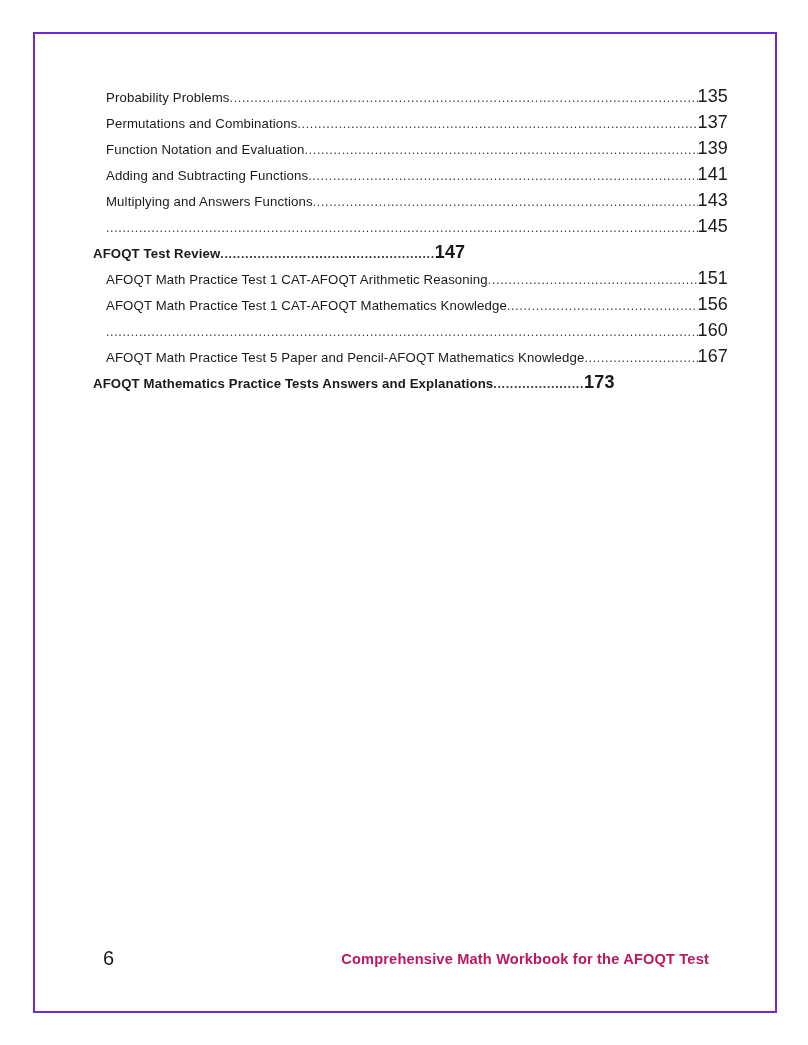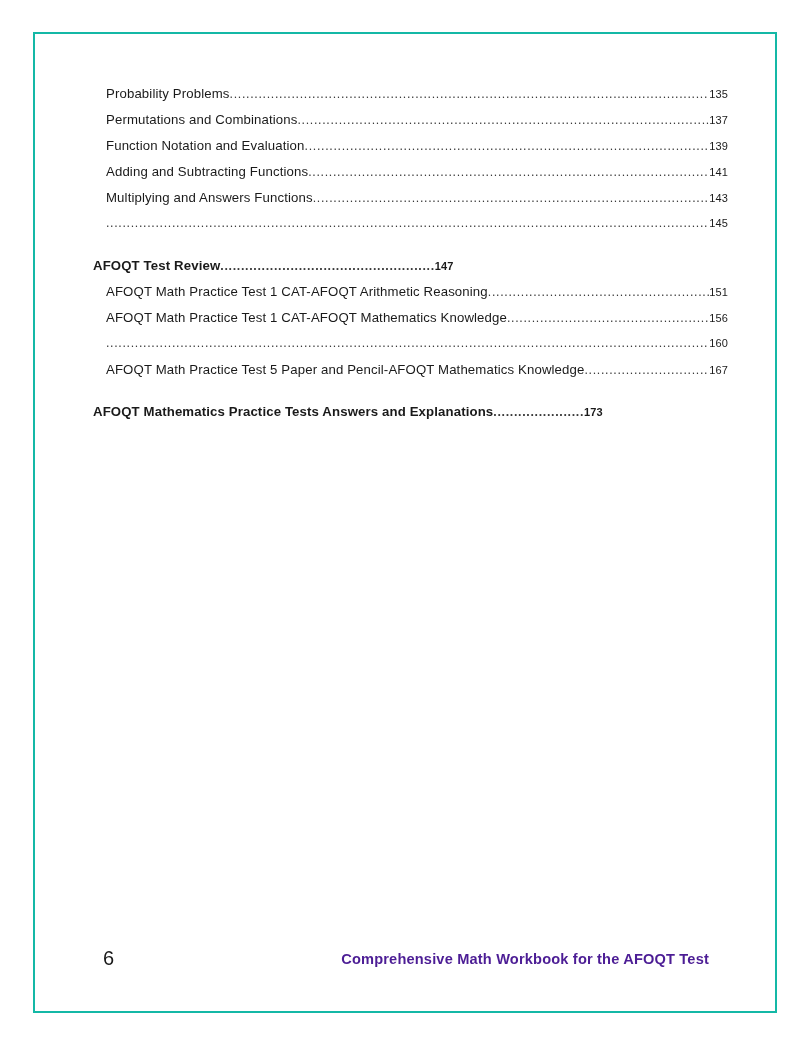--- a/index.html
+++ b/index.html
@@ -17,21 +17,21 @@
   }
 
   
   #page-sheet {
     position: absolute;
     left: 33px;
     top: 32px;
     width: 744px;
     height: 981px;
     box-sizing: border-box;
-    border: 2px solid #14b8a6;
+    border: 2px solid #6d28d9;
     background: #ffffff;
     overflow: hidden;
   }
 
   
   #toc-list {
     position: absolute;
     left: 58px;      
     top: 52px;       
     width: 622px;    
@@ -81,28 +81,27 @@
   .toc-entry.short .toc-dots {
     flex: 0 0 auto;
   }
   .toc-entry.short .toc-page {
     flex: 0 0 auto;
     text-align: left;
     min-width: 0;
   }
   .toc-entry.short {
     justify-content: flex-start;
-    margin-top: 16px;
   }
 
   .toc-page {
     flex: 0 0 auto;
     text-align: right;
     font-weight: 400;
-    font-size: 11px;
+    font-size: 18px;
   }
 
   
   #page-footer {
     position: absolute;
     left: 0;
     right: 0;
     bottom: 32px;
     height: 34px;
   }
@@ -116,21 +115,21 @@
     line-height: 26px;
   }
   #footer-title {
     position: absolute;
     left: 16px;
     right: 66px;
     top: 2px;
     text-align: right;
     font-size: 14.6px;
     font-weight: 700;
-    color: #4c1d95;
+    color: #be185d;
     line-height: 24px;
     letter-spacing: 0.012em;
   }
 </style>
 </head>
 <body>
 
 <div id="page-sheet">
 
   <div id="toc-list">

